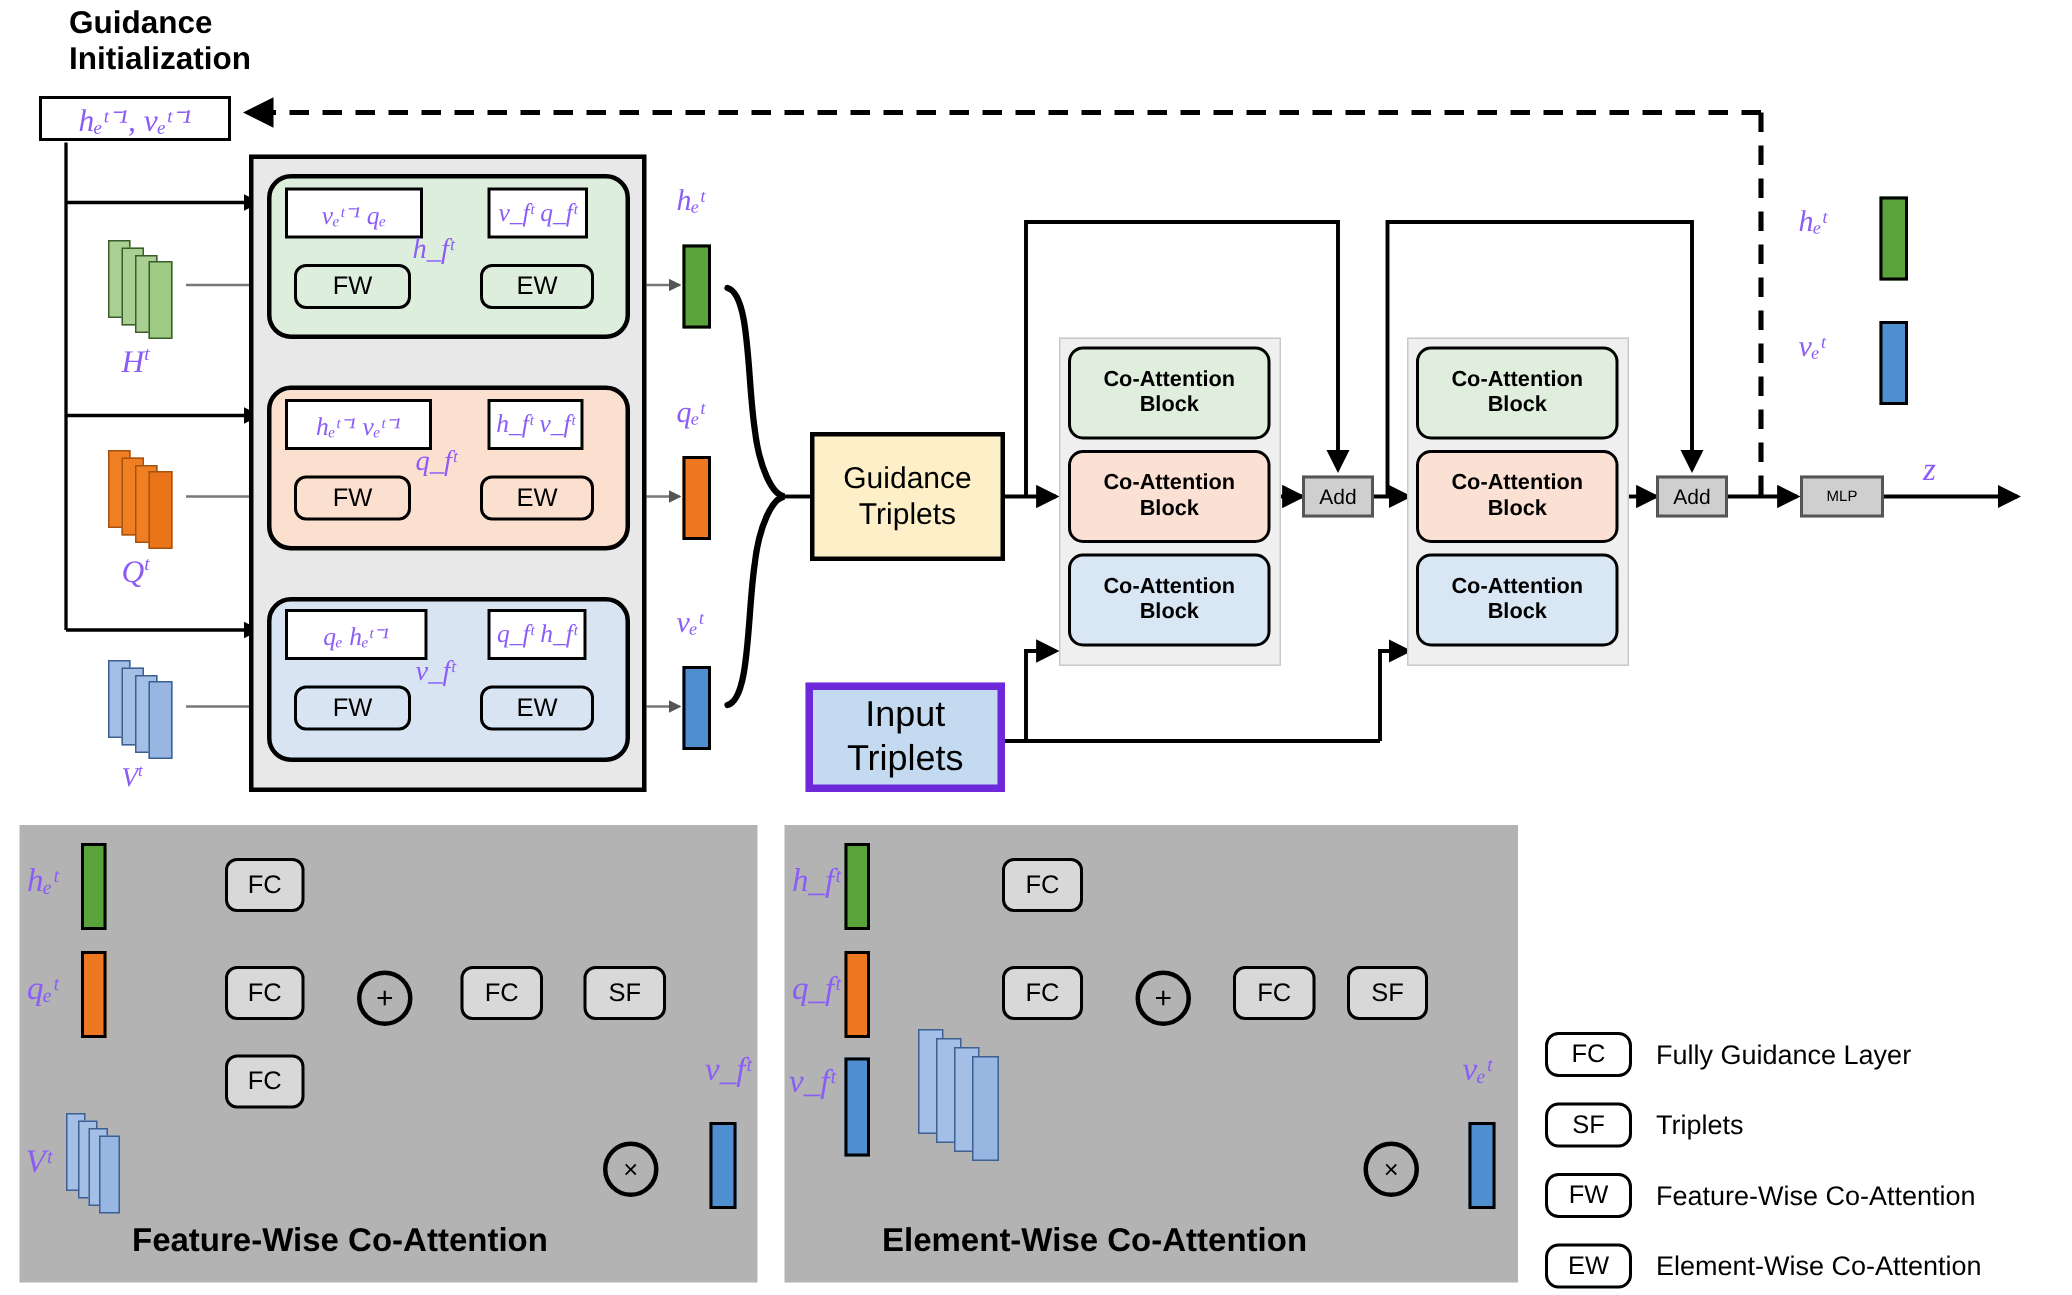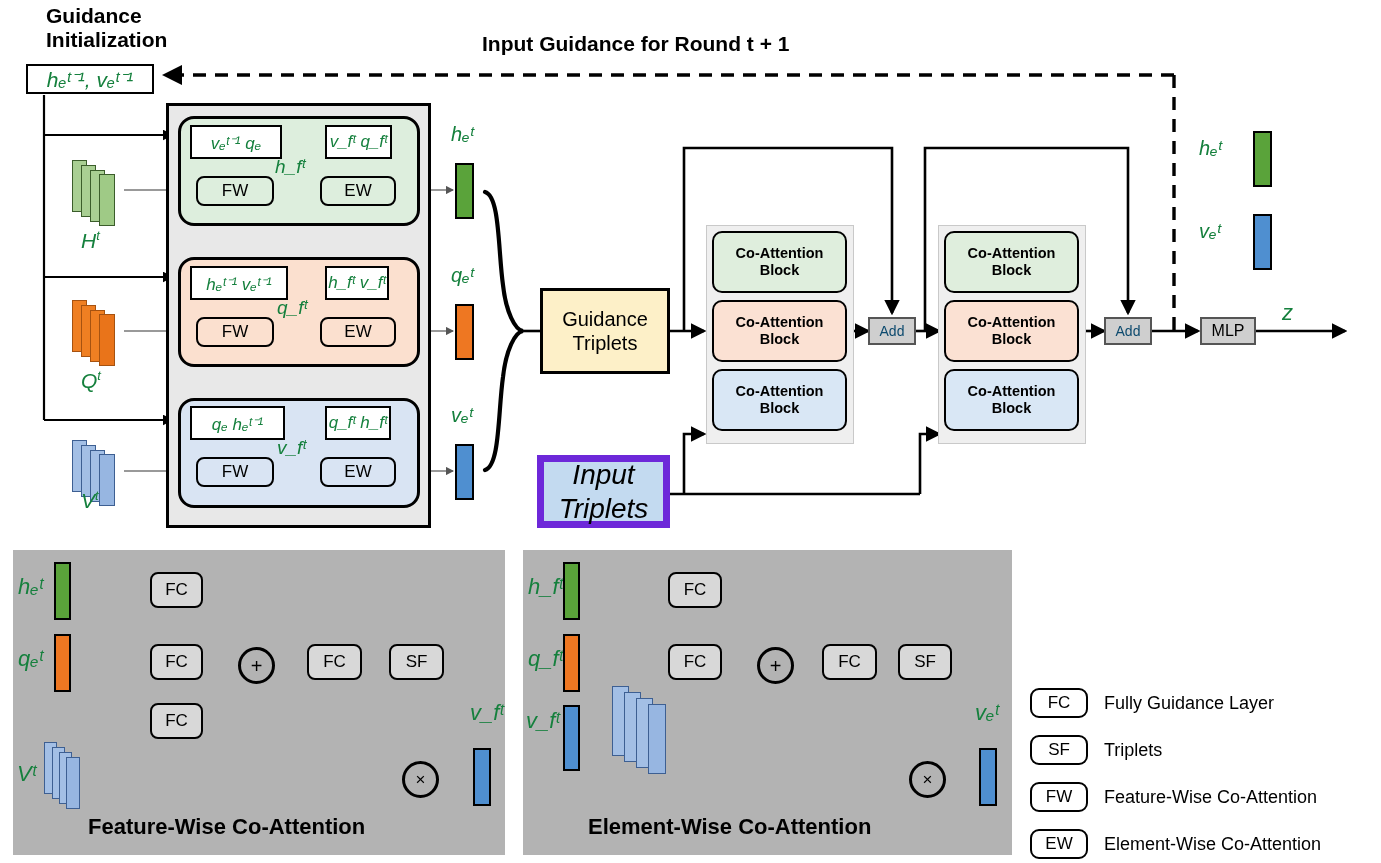--- a/index.html
+++ b/index.html
@@ -3,21 +3,21 @@
 <meta charset="utf-8">
 <style>
   html,body{margin:0;padding:0;background:#ffffff;}
   body{font-family:"Liberation Sans", sans-serif;}
   #root{position:relative;width:1381px;height:863px;overflow:hidden;background:#fff;}
   .abs{position:absolute;}
   .ctr{display:flex;align-items:center;justify-content:center;text-align:center;}
 
   .hdr{font-weight:bold;font-size:21px;color:#000;line-height:1.15;}
 
-  .mathlbl{font-family:Liberation Sans, sans-serif;font-style:italic;color:#15803d;white-space:nowrap;}
+  .mathlbl{font-family:Liberation Serif, serif;font-style:italic;color:#8b5cf6;white-space:nowrap;}
   .mathlbl sub, .mathlbl sup{font-style:italic;font-size:62%;}
   .mathbox{border:2.5px solid #000;background:#fff;box-sizing:border-box;}
 
   .grayshell{background:#e8e8e8;border:3px solid #000;box-sizing:border-box;}
 
   .rowbox{border:3.5px solid #000;border-radius:16px;box-sizing:border-box;}
   .rowbox.green{background:#ddeedd;}
   .rowbox.orange{background:#fbe0cf;}
   .rowbox.blue{background:#d9e4f3;}
 
@@ -28,44 +28,43 @@
   .stkbar{position:absolute;border:1.6px solid #3b5d2b;box-sizing:border-box;}
 
   .cabox{border:2.5px solid #000;border-radius:10px;box-sizing:border-box;
          font-weight:bold;font-size:14.5px;color:#000;line-height:1.15;}
   .cabox.g{background:#dfeedd;}
   .cabox.o{background:#fbe1d3;}
   .cabox.b{background:#d9e7f5;}
   .castack{background:#efefef;border:1.5px solid #c9c9c9;box-sizing:border-box;}
 
   .gtbox{background:#fdf0c8;border:3px solid #000;box-sizing:border-box;font-size:20px;color:#000;line-height:1.2;}
-  .itbox{background:#c3daf0;border:7px solid #6d28d9;box-sizing:border-box;font-size:28px;color:#000;line-height:1.2;font-style:italic;}
-  .addbox{background:#cfcfcf;border:2px solid #555;box-sizing:border-box;font-size:14px;color:#0c4a6e;}
-  .mlpbox{background:#cfcfcf;border:2px solid #555;box-sizing:border-box;font-size:16px;color:#000;}
+  .itbox{background:#c3daf0;border:5px solid #6d28d9;box-sizing:border-box;font-size:24px;color:#000;line-height:1.2;}
+  .addbox{background:#cfcfcf;border:2px solid #555;box-sizing:border-box;font-size:14px;color:#000000;}
+  .mlpbox{background:#cfcfcf;border:2px solid #555;box-sizing:border-box;font-size:10px;color:#000;}
 
   .panel{background:#b3b3b3;box-sizing:border-box;}
   .paneltitle{font-weight:bold;font-size:22px;color:#000;}
 
   .legbox{border:2.5px solid #000;border-radius:9px;background:#fff;box-sizing:border-box;
           font-size:17px;color:#000;}
   .legtext{font-size:18px;color:#000;white-space:nowrap;}
 
   svg.lay{position:absolute;left:0;top:0;width:1381px;height:863px;pointer-events:none;}
 </style>
 </head>
 <body>
 
 <div id="root">
 
   <div class="abs hdr" style="left:46px;top:4px;">
     <div>Guidance</div>
     <div>Initialization</div>
   </div>
 
-  <div class="abs hdr" style="left:482px;top:32px;"><span>Input Guidance for Round t + 1</span></div>
 
   <svg class="lay">
     <defs>
       <marker id="ah" viewBox="0 0 10 10" refX="8.5" refY="5" markerWidth="6" markerHeight="6" orient="auto-start-reverse">
         <path d="M 0 0 L 10 5 L 0 10 z" fill="#000"></path>
       </marker>
       <marker id="ahT" viewBox="0 0 10 10" refX="8.5" refY="5" markerWidth="5.2" markerHeight="5.2" orient="auto-start-reverse">
         <path d="M 0 0 L 10 5 L 0 10 z" fill="#555"></path>
       </marker>
       <marker id="ahD" viewBox="0 0 10 10" refX="8.5" refY="5" markerWidth="5" markerHeight="5" orient="auto-start-reverse">
@@ -242,21 +241,21 @@
   <div class="abs mathlbl" style="left:81px;top:368px;font-size:21px;">
     <span>Q</span><sup>t</sup>
   </div>
 
   <div class="abs" style="left:72px;top:440px;width:56px;height:66px;">
     <div class="stkbar" style="left:0;top:0;width:15px;height:52px;background:#a3bfe5;border-color:#3d5f92;"></div>
     <div class="stkbar" style="left:9px;top:5px;width:15px;height:52px;background:#a3bfe5;border-color:#3d5f92;"></div>
     <div class="stkbar" style="left:18px;top:10px;width:15px;height:52px;background:#a3bfe5;border-color:#3d5f92;"></div>
     <div class="stkbar" style="left:27px;top:14px;width:16px;height:52px;background:#97b6e1;border-color:#3d5f92;"></div>
   </div>
-  <div class="abs mathlbl" style="left:81px;top:488px;font-size:21px;">
+  <div class="abs mathlbl" style="left:81px;top:508px;font-size:18px;">
     <span>V</span><sup>t</sup>
   </div>
 
   <div class="abs mathlbl" style="left:451px;top:123px;font-size:20px;">
     <span>hₑᵗ</span></div>
   <div class="abs vbar" style="left:455px;top:163px;width:19px;height:56px;background:#5aa33a;"></div>
 
   <div class="abs mathlbl" style="left:451px;top:264px;font-size:20px;">
     <span>qₑᵗ</span></div>
   <div class="abs vbar" style="left:455px;top:304px;width:19px;height:56px;background:#ee7722;"></div>

